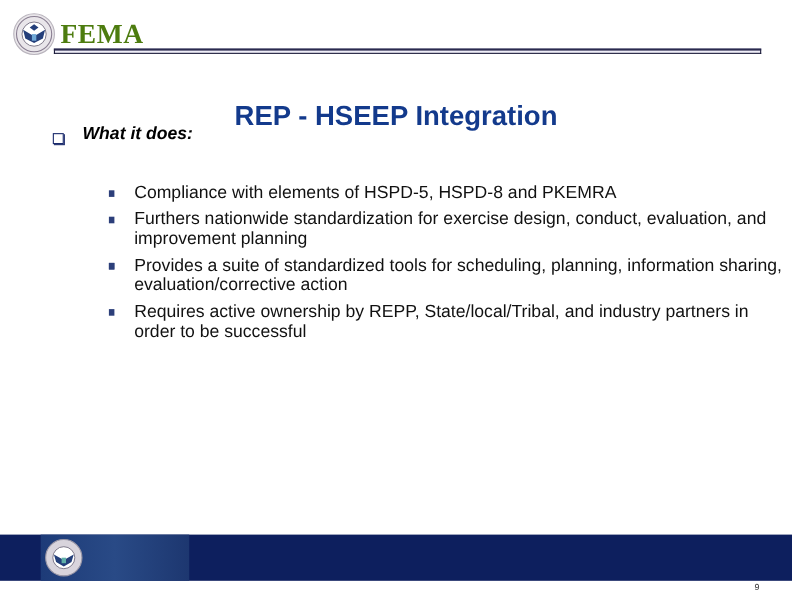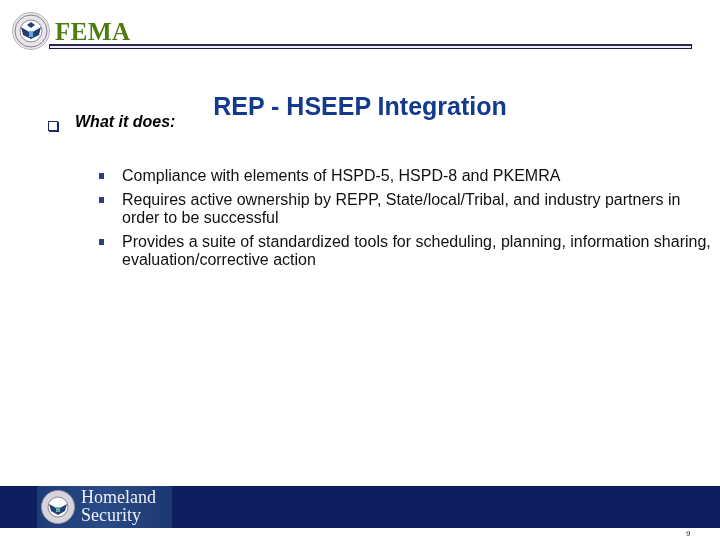--- a/index.html
+++ b/index.html
@@ -43,38 +43,38 @@
   <span class="section-label">What it does:</span>
 </div>
 
 <ul class="bullets">
   <li class="bullet">
     <span class="dot"></span>
     <span>Compliance with elements of HSPD-5, HSPD-8 and PKEMRA</span>
   </li>
   <li class="bullet">
     <span class="dot"></span>
+    <span>Furthers nationwide standardization for exercise design, conduct, evaluation, and improvement planning</span>
+  </li>
+  <li class="bullet">
+    <span class="dot"></span>
+  </li>
+  <li class="bullet">
+    <span class="dot"></span>
+    <span>Provides a suite of standardized tools for scheduling, planning, information sharing, evaluation/corrective action</span>
   </li>
   <li class="bullet">
     <span class="dot"></span>
     <span>Requires active ownership by REPP, State/local/Tribal, and industry partners in order to be successful</span>
-  </li>
-  <li class="bullet">
-    <span class="dot"></span>
-    <span>Provides a suite of standardized tools for scheduling, planning, information sharing, evaluation/corrective action</span>
   </li>
 </ul>
 
 <div class="footer-band"></div>
 <div class="hs-logo">
   <div class="hs-seal">
     <svg width="32" height="32" viewBox="0 0 32 32">
       <circle cx="16" cy="16" r="10" fill="#ffffff" stroke="#6f6a7c" stroke-width="0.8"></circle>
       <path d="M7 13 L16 18 L25 13 L23 20 L16 24 L9 20 Z" fill="#243f7a"></path>
       <rect x="14" y="16" width="4" height="5" fill="#5fb0a8"></rect>
     </svg>
   </div>
-  <div class="hs-text">
-    <div>Homeland</div>
-    <div>Security</div>
-  </div>
 </div>
 <div class="page-num">9</div>
 
 </body></html>

